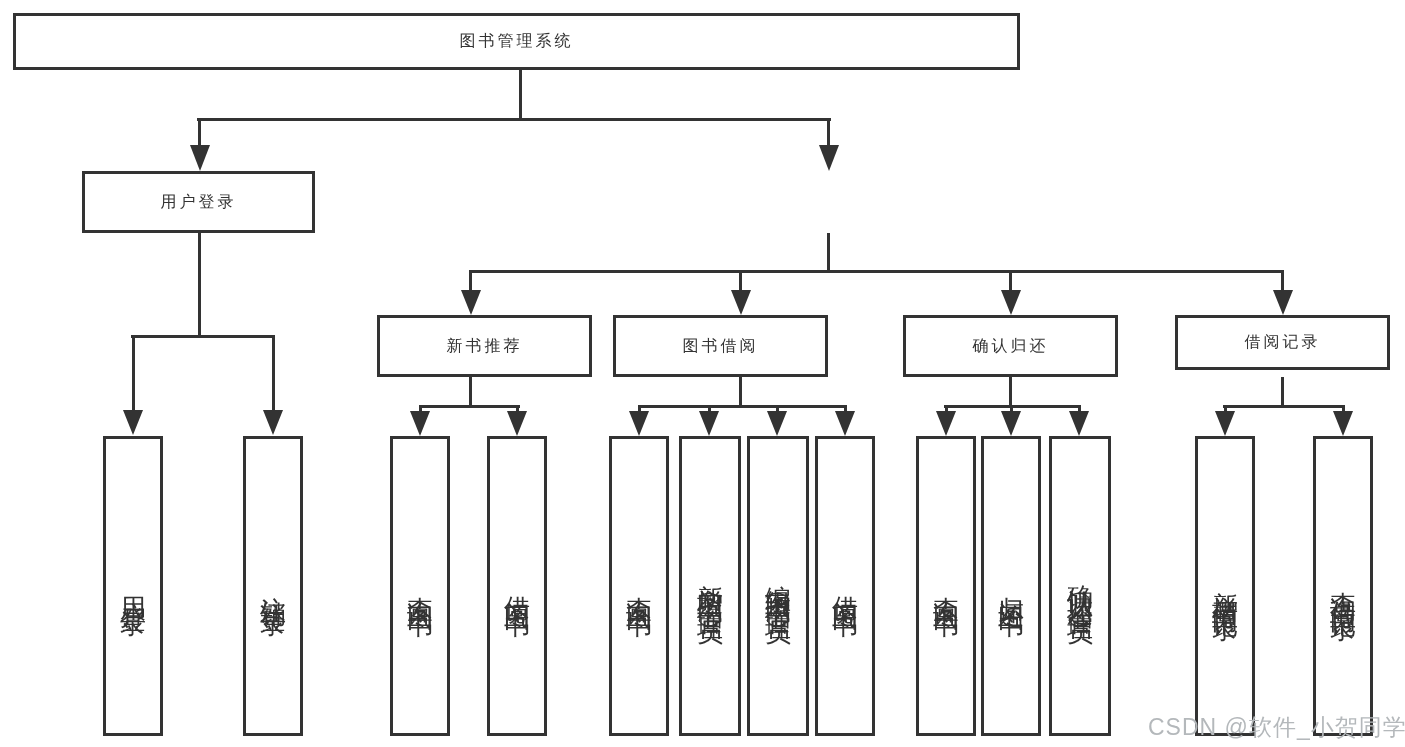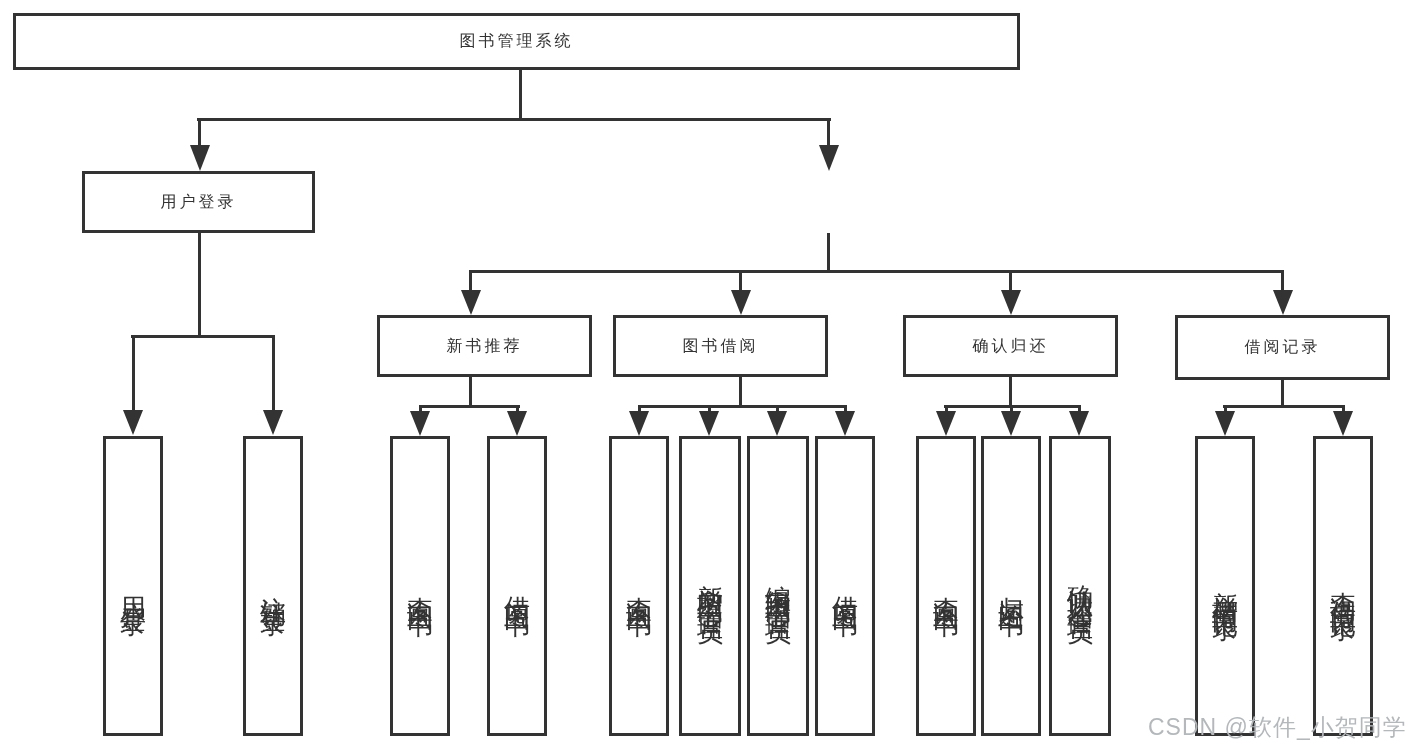--- a/index.html
+++ b/index.html
@@ -80,21 +80,21 @@
   <div class="vline" style="left:739px;top:270px;height:22px"></div>
   <div class="tri" style="left:731px;top:290px"></div>
   <div class="vline" style="left:1009px;top:270px;height:22px"></div>
   <div class="tri" style="left:1001px;top:290px"></div>
   <div class="vline" style="left:1281px;top:270px;height:22px"></div>
   <div class="tri" style="left:1273px;top:290px"></div>
 
   <div class="box" style="left:377px;top:315px;width:215px;height:62px">新书推荐</div>
   <div class="box" style="left:613px;top:315px;width:215px;height:62px">图书借阅</div>
   <div class="box" style="left:903px;top:315px;width:215px;height:62px">确认归还</div>
-  <div class="box" style="left:1175px;top:315px;width:215px;height:65px">借阅记录</div>
+  <div class="box" style="left:1175px;top:315px;width:215px;height:55px">借阅记录</div>
 
   <div class="vline" style="left:469px;top:377px;height:30px"></div>
   <div class="hline" style="left:419px;top:405px;width:101px"></div>
   <div class="vline" style="left:739px;top:377px;height:30px"></div>
   <div class="hline" style="left:638px;top:405px;width:209px"></div>
   <div class="vline" style="left:1009px;top:377px;height:30px"></div>
   <div class="hline" style="left:944px;top:405px;width:137px"></div>
   <div class="vline" style="left:1281px;top:377px;height:30px"></div>
   <div class="hline" style="left:1223px;top:405px;width:122px"></div>
 

